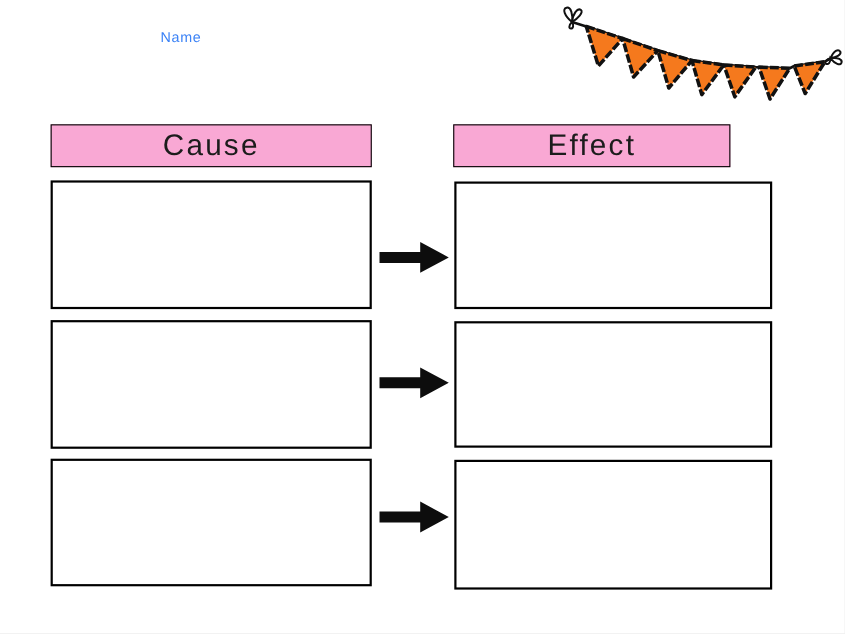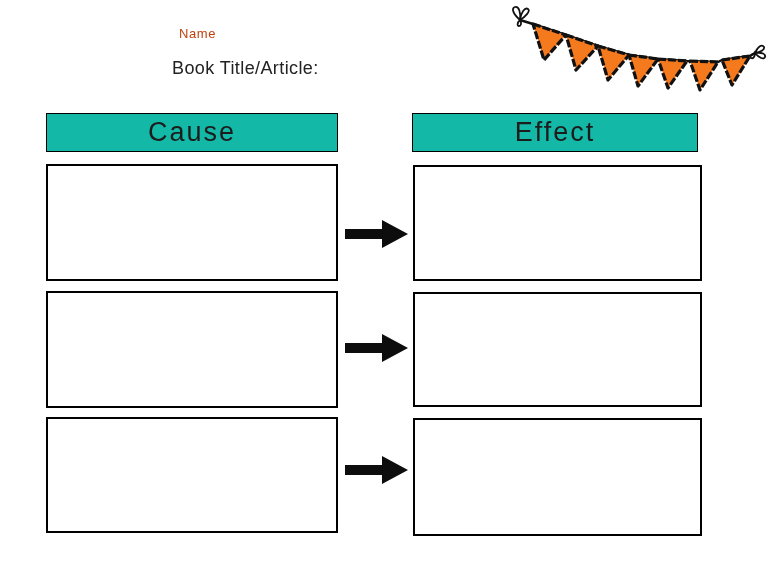--- a/index.html
+++ b/index.html
@@ -6,60 +6,59 @@
   html,body { background:#e8e8e8; }
   .page {
     position:relative;
     width:768px; height:576px;
     background:#ffffff;
     overflow:hidden;
     font-family:"Liberation Sans", sans-serif;
     color:#1a1a1a;
   }
   .name-label {
-    position:absolute; left:179px; top:26px;
-    font-size:13px; letter-spacing:0.6px; color:#c2410c;
+    position:absolute; left:146px; top:26px;
+    font-size:13px; letter-spacing:0.6px; color:#3b82f6;
   }
   .book-row {
     position:absolute; left:172px; top:58px;
     display:flex; align-items:baseline;
     font-size:18px; letter-spacing:0.4px; color:#222;
     white-space:nowrap;
   }
   .blank-line {
     font-size:18px; letter-spacing:0; color:#222;
   }
   .header-box {
     position:absolute; top:113px; height:39px;
-    border:1.5px solid #000; background:#14b8a6;
+    border:1.5px solid #000; background:#f9a8d4;
     display:flex; align-items:center; justify-content:center;
   }
   .header-box.cause { left:46px;  width:292px; }
-  .header-box.effect{ left:412px; width:286px; }
+  .header-box.effect{ left:412px; width:252px; }
   .header-label {
     font-size:27px; font-weight:300; letter-spacing:2px; color:#1c1c1c;
   }
   .content-box {
     position:absolute; border:2px solid #000; background:#fff;
     padding:6px; font-size:15px; color:#1a1a1a;
   }
   .cause-col  { left:46px;  width:292px; }
   .effect-col { left:413px; width:289px; }
   .arrow-wrap { position:absolute; left:344px; width:66px; height:34px; }
   svg { display:block; }
 </style>
 </head>
 <body>
 
 <div class="page">
 
   <div class="name-label">Name</div>
 
   <div class="book-row">
-    <span>Book Title/Article:</span>
   </div>
 
   <svg style="position:absolute; left:495px; top:0;" width="273" height="100" viewBox="0 0 273 100">
 
     <polyline points="25,20 38,24 71,35 103,46 134,55 163,59 192,61 223,62 227,60 255,56 260,53" fill="none" stroke-width="2.4" stroke-linecap="round" stroke-linejoin="round" stroke="#111111"></polyline>
 
     <path d="M25 20 c-7 -6 -9 -12 -5 -13 c4 -1 6 6 5 13 c1 -8 5 -13 8 -11 c3 2 -3 8 -8 11 c2 3 1 6 -1 6 c-2 0 -2 -3 1 -6" fill="none" stroke-width="1.8" stroke-linecap="round" stroke="#111111"></path>
 
     <path d="M260 53 c3 -7 7 -9 9 -6 c1 3 -4 5 -9 6 c7 -1 11 1 10 4 c-1 3 -6 1 -10 -4 c0 4 -2 6 -4 5 c-2 -1 0 -4 4 -5" fill="none" stroke-width="1.8" stroke-linecap="round" stroke="#111111"></path>
 

